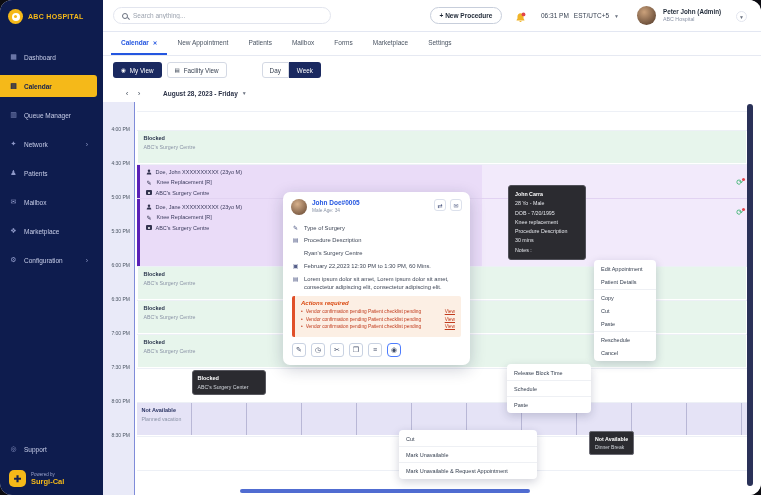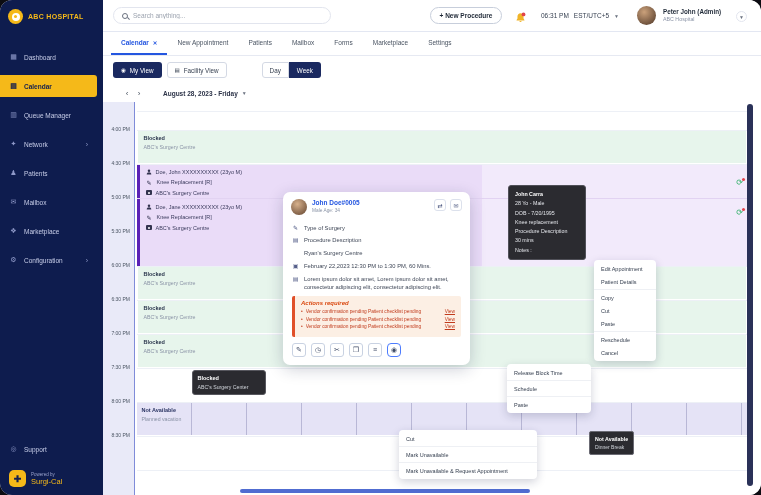--- a/index.html
+++ b/index.html
@@ -16,21 +16,21 @@
   .nav{margin-top:16px;}
   .nav-item{display:flex;align-items:center;gap:6px;height:22px;margin:0 6px 7px 0;padding:0 9px;font-size:6.5px;color:#C7CDE8;position:relative;}
   .nav-item .nic{width:9px;text-align:center;font-size:7px;color:#8F99C9;flex:none;}
   .nav-item.active{background:#F5B919;color:#14204E;font-weight:bold;border-radius:0 3px 3px 0;}
   .nav-item.active .nic{color:#14204E;}
   .nav-chev{margin-left:auto;font-size:7px;color:#8F99C9;}
   .sidebar-bottom{position:absolute;left:0;right:0;bottom:8px;}
   .brandbox{display:flex;align-items:center;gap:5px;margin:10px 9px 0;}
   .brand-mark{width:17px;height:17px;border-radius:5px;background:#F5B919;color:#14204E;display:flex;align-items:center;justify-content:center;font-size:9px;font-weight:bold;flex:none;}
   .brand-powered{font-size:4.5px;color:#9AA3CC;}
-  .brand-name{font-size:7.5px;font-weight:normal;color:#F5B919;}
+  .brand-name{font-size:7.5px;font-weight:bold;color:#F5B919;}
 
   
   .topbar{position:absolute;left:103px;top:0;width:658px;height:32px;background:#fff;border-bottom:1px solid #E3E7F2;}
   .search{position:absolute;left:10px;top:7px;width:218px;height:17px;border:1px solid #E2E5EE;border-radius:9px;display:flex;align-items:center;gap:5px;padding:0 8px;background:#fff;}
   .mag{width:6px;height:6px;border:1px solid #6B7280;border-radius:50%;position:relative;flex:none;}
   .mag::after{content:"";position:absolute;width:3px;height:1px;background:#6B7280;transform:rotate(45deg);right:-3px;bottom:-1px;}
   .search input{border:0;outline:0;font-size:6.5px;color:#374151;width:100%;background:transparent;padding:0;}
   .search input::placeholder{color:#9CA3AF;}
   .btn-new{position:absolute;left:327px;top:7px;width:72px;height:17px;border:1px solid #C7CEDB;border-radius:9px;background:#fff;font-size:6.5px;font-weight:bold;color:#1F2937;display:flex;align-items:center;justify-content:center;gap:2px;font-family:inherit;}
   .bell{position:absolute;left:412px;top:9px;}

